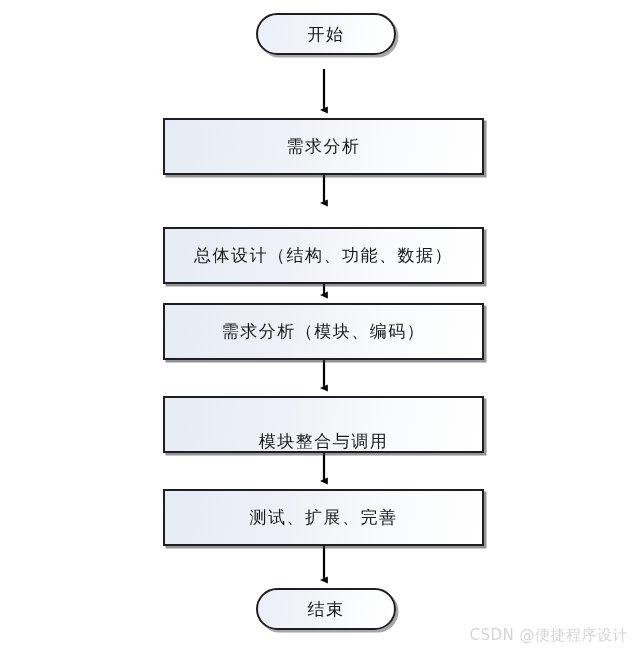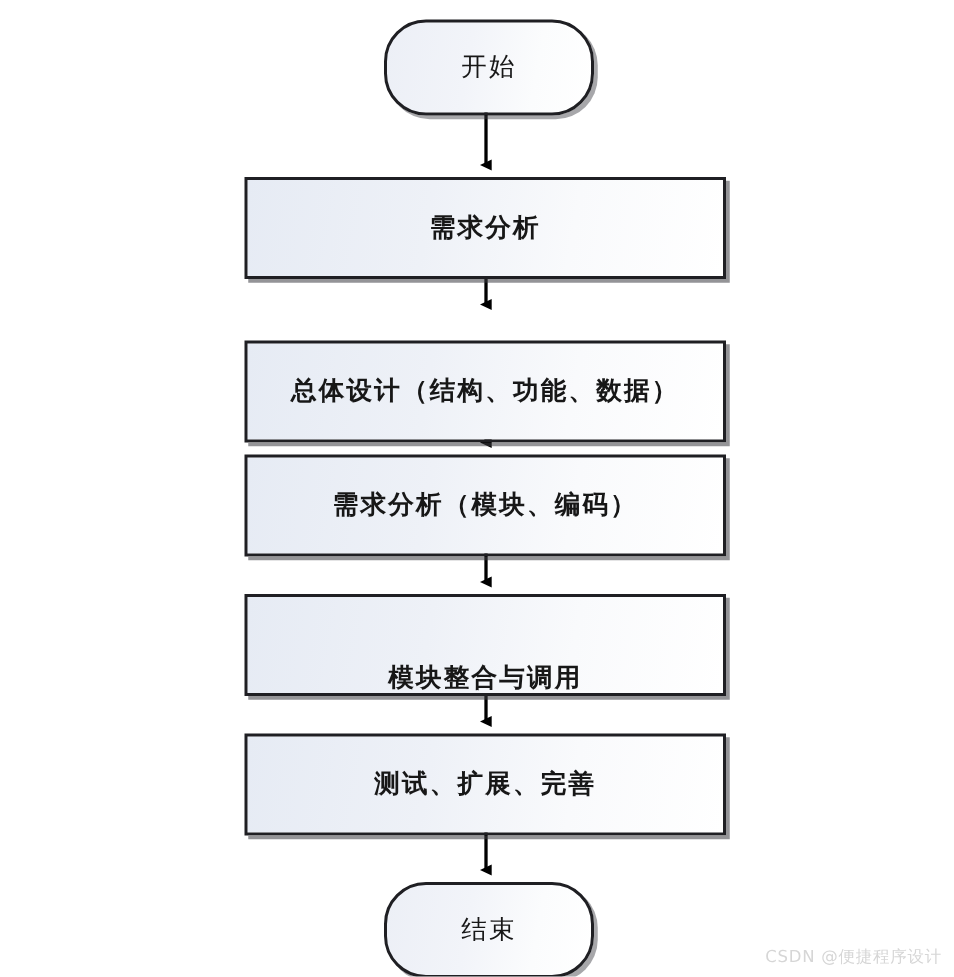--- a/index.html
+++ b/index.html
@@ -34,48 +34,47 @@
     font-size: 17px;
     letter-spacing: 1.5px;
     line-height: 1.2;
     white-space: nowrap;
   }
 
   
   .node-process {
     left: 163px;
     width: 321px;
-    height: 68px;
+    height: 57px;
     border: 2px solid #1f1f23;
     background: linear-gradient(100deg, #e6ebf4 0%, #eef1f7 38%, #f9fafc 68%, #ffffff 100%);
     box-shadow: 2.5px 2.5px 0 0 rgba(60,60,66,0.55);
-    font-weight: bold;
   }
 
   
   .node-terminator {
     left: 256px;
     width: 140px;
-    height: 64px;
+    height: 42px;
     border: 2px solid #1f1f23;
     border-radius: 28px;
     background: linear-gradient(100deg, #eceff6 0%, #f2f4f9 40%, #fbfcfd 72%, #ffffff 100%);
     box-shadow: 2.5px 2.5px 0 0 rgba(60,60,66,0.45);
   }
 
   .node-label {
     display: block;
     pointer-events: none;
   }
 
   .watermark {
     position: absolute;
     right: 8px;
     bottom: 6px;
-    font-size: 11px;
+    font-size: 15px;
     color: #d6d6d6;
     letter-spacing: 0.5px;
     white-space: nowrap;
     user-select: none;
   }
 </style>
 </head>
 <body>
 
 <svg id="flow-canvas" viewBox="0 0 636 651" xmlns="http://www.w3.org/2000/svg">

